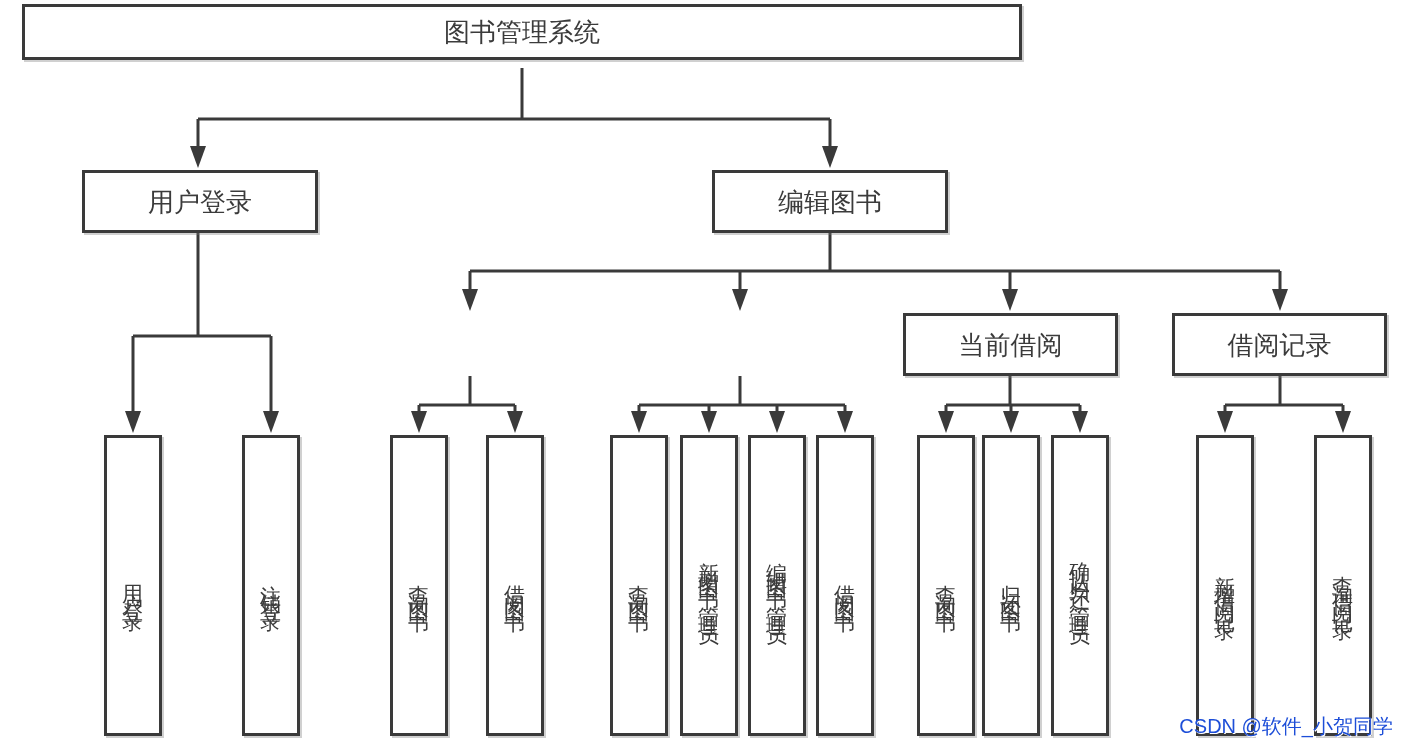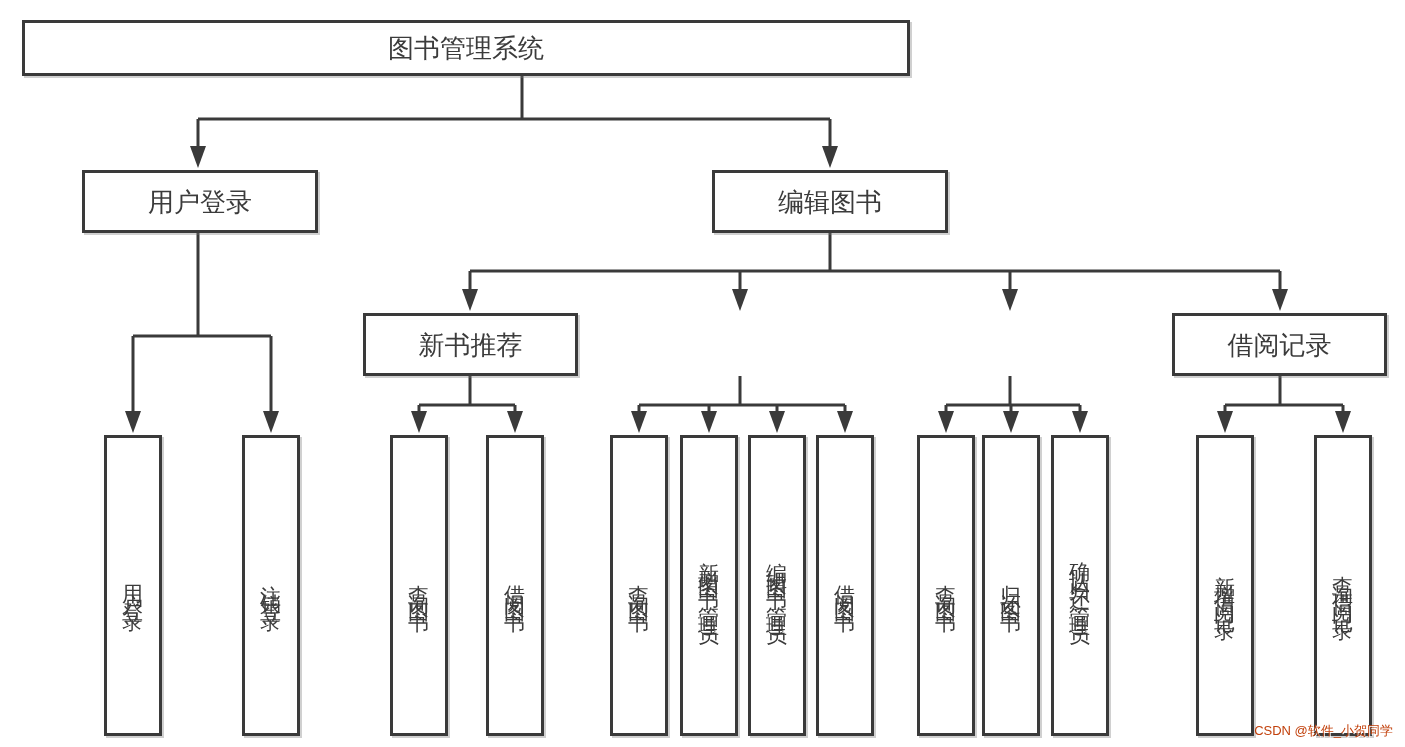--- a/index.html
+++ b/index.html
@@ -31,22 +31,22 @@
     writing-mode:vertical-lr;
     font-size:21px;
     letter-spacing:9px;
     line-height:1.1;
     white-space:nowrap;
   }
   .watermark{
     position:absolute;
     right:12px;
     bottom:7px;
-    font-size:13px;
-    color:#c2410c;
+    font-size:20px;
+    color:#1d4ed8;
     text-shadow:1px 1px 0 #ffffff;
     white-space:nowrap;
   }
 </style>
 </head>
 <body>
 
 <div class="stage">
 
   <svg class="connectors" width="1405" height="747" viewBox="0 0 1405 747">
@@ -73,33 +73,33 @@
       <polygon points="769,411 785,411 777,433"></polygon>
       <polygon points="837,411 853,411 845,433"></polygon>
       <polygon points="938,411 954,411 946,433"></polygon>
       <polygon points="1003,411 1019,411 1011,433"></polygon>
       <polygon points="1072,411 1088,411 1080,433"></polygon>
       <polygon points="1217,411 1233,411 1225,433"></polygon>
       <polygon points="1335,411 1351,411 1343,433"></polygon>
     </g>
   </svg>
 
-  <div class="node h" style="left:22px;top:20px;width:888px;height:56px">
+  <div class="node h" style="left:22px;top:4px;width:1000px;height:56px">
     <span>图书管理系统</span>
   </div>
 
   <div class="node h" style="left:82px;top:170px;width:236px;height:63px">
     <span>用户登录</span>
   </div>
   <div class="node h" style="left:712px;top:170px;width:236px;height:63px">
     <span>编辑图书</span>
   </div>
 
-  <div class="node h" style="left:363px;top:313px;width:215px;height:63px">
-    <span>新书推荐</span>
+  <div class="node h" style="left:903px;top:313px;width:215px;height:63px">
+    <span>当前借阅</span>
   </div>
   <div class="node h" style="left:1172px;top:313px;width:215px;height:63px">
     <span>借阅记录</span>
   </div>
 
   <div class="node v" style="left:104px;top:435px;width:58px;height:301px">
     <span>用户登录</span>
   </div>
   <div class="node v" style="left:242px;top:435px;width:58px;height:301px">
     <span>注销登录</span>

